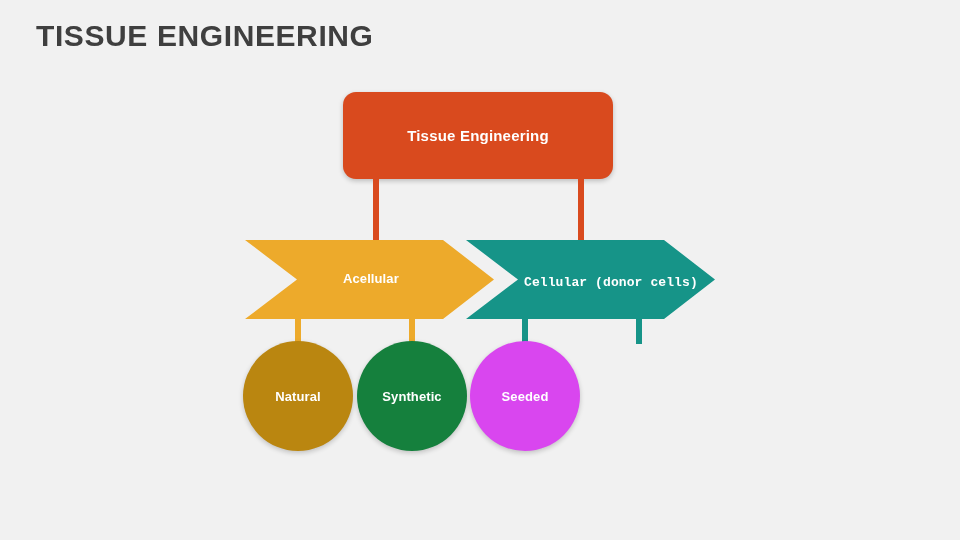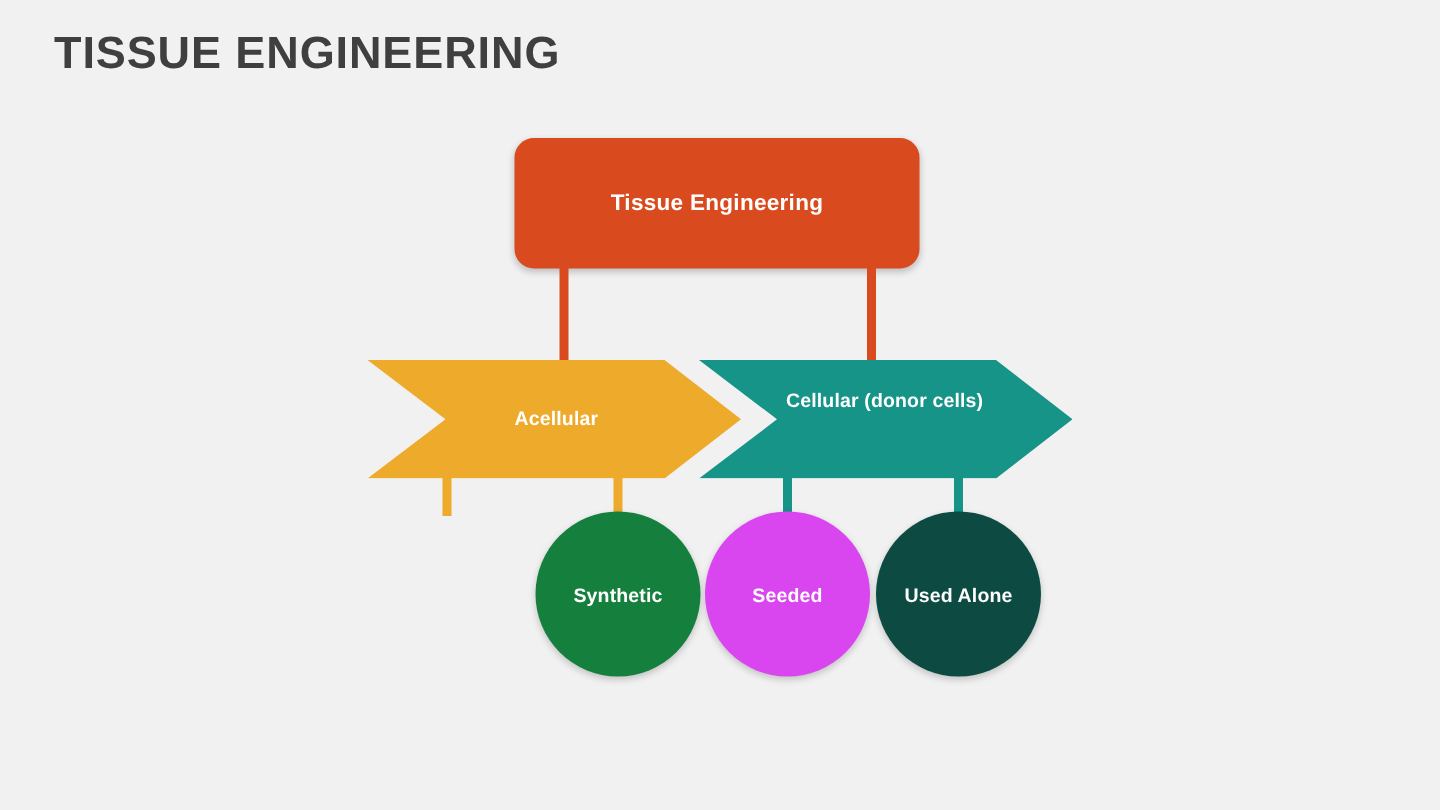--- a/index.html
+++ b/index.html
@@ -99,21 +99,22 @@
     text-align: center;
   }
   #chevron-cellular {
     left: 466px;
     width: 249px;
     background: #169488;
     clip-path: polygon(0 0, 198px 0, 100% 50%, 198px 100%, 0 100%, 52px 50%);
   }
   #chevron-cellular .chev-label {
     left: 58px;
-    top: 19px;
+    top: 35px;
+    font-family: Liberation Mono, monospace;
   }
 
   
   .leaf-circle {
     position: absolute;
     top: 341px;
     width: 110px;
     height: 110px;
     border-radius: 50%;
     display: flex;
@@ -153,26 +154,26 @@
 
   <div id="chevron-cellular" class="chevron">
     <span class="chev-label">Cellular (donor cells)</span>
   </div>
 
   <div id="conn-natural" class="connector amber"></div>
   <div id="conn-synthetic" class="connector amber"></div>
   <div id="conn-seeded" class="connector teal"></div>
   <div id="conn-usedalone" class="connector teal"></div>
 
+  <div id="circle-natural" class="leaf-circle">
+    <span class="leaf-label">Natural</span>
+  </div>
 
   <div id="circle-synthetic" class="leaf-circle">
     <span class="leaf-label">Synthetic</span>
   </div>
 
   <div id="circle-seeded" class="leaf-circle">
     <span class="leaf-label">Seeded</span>
   </div>
 
-  <div id="circle-usedalone" class="leaf-circle">
-    <span class="leaf-label">Used Alone</span>
-  </div>
 
 </div>
 
 </body></html>

